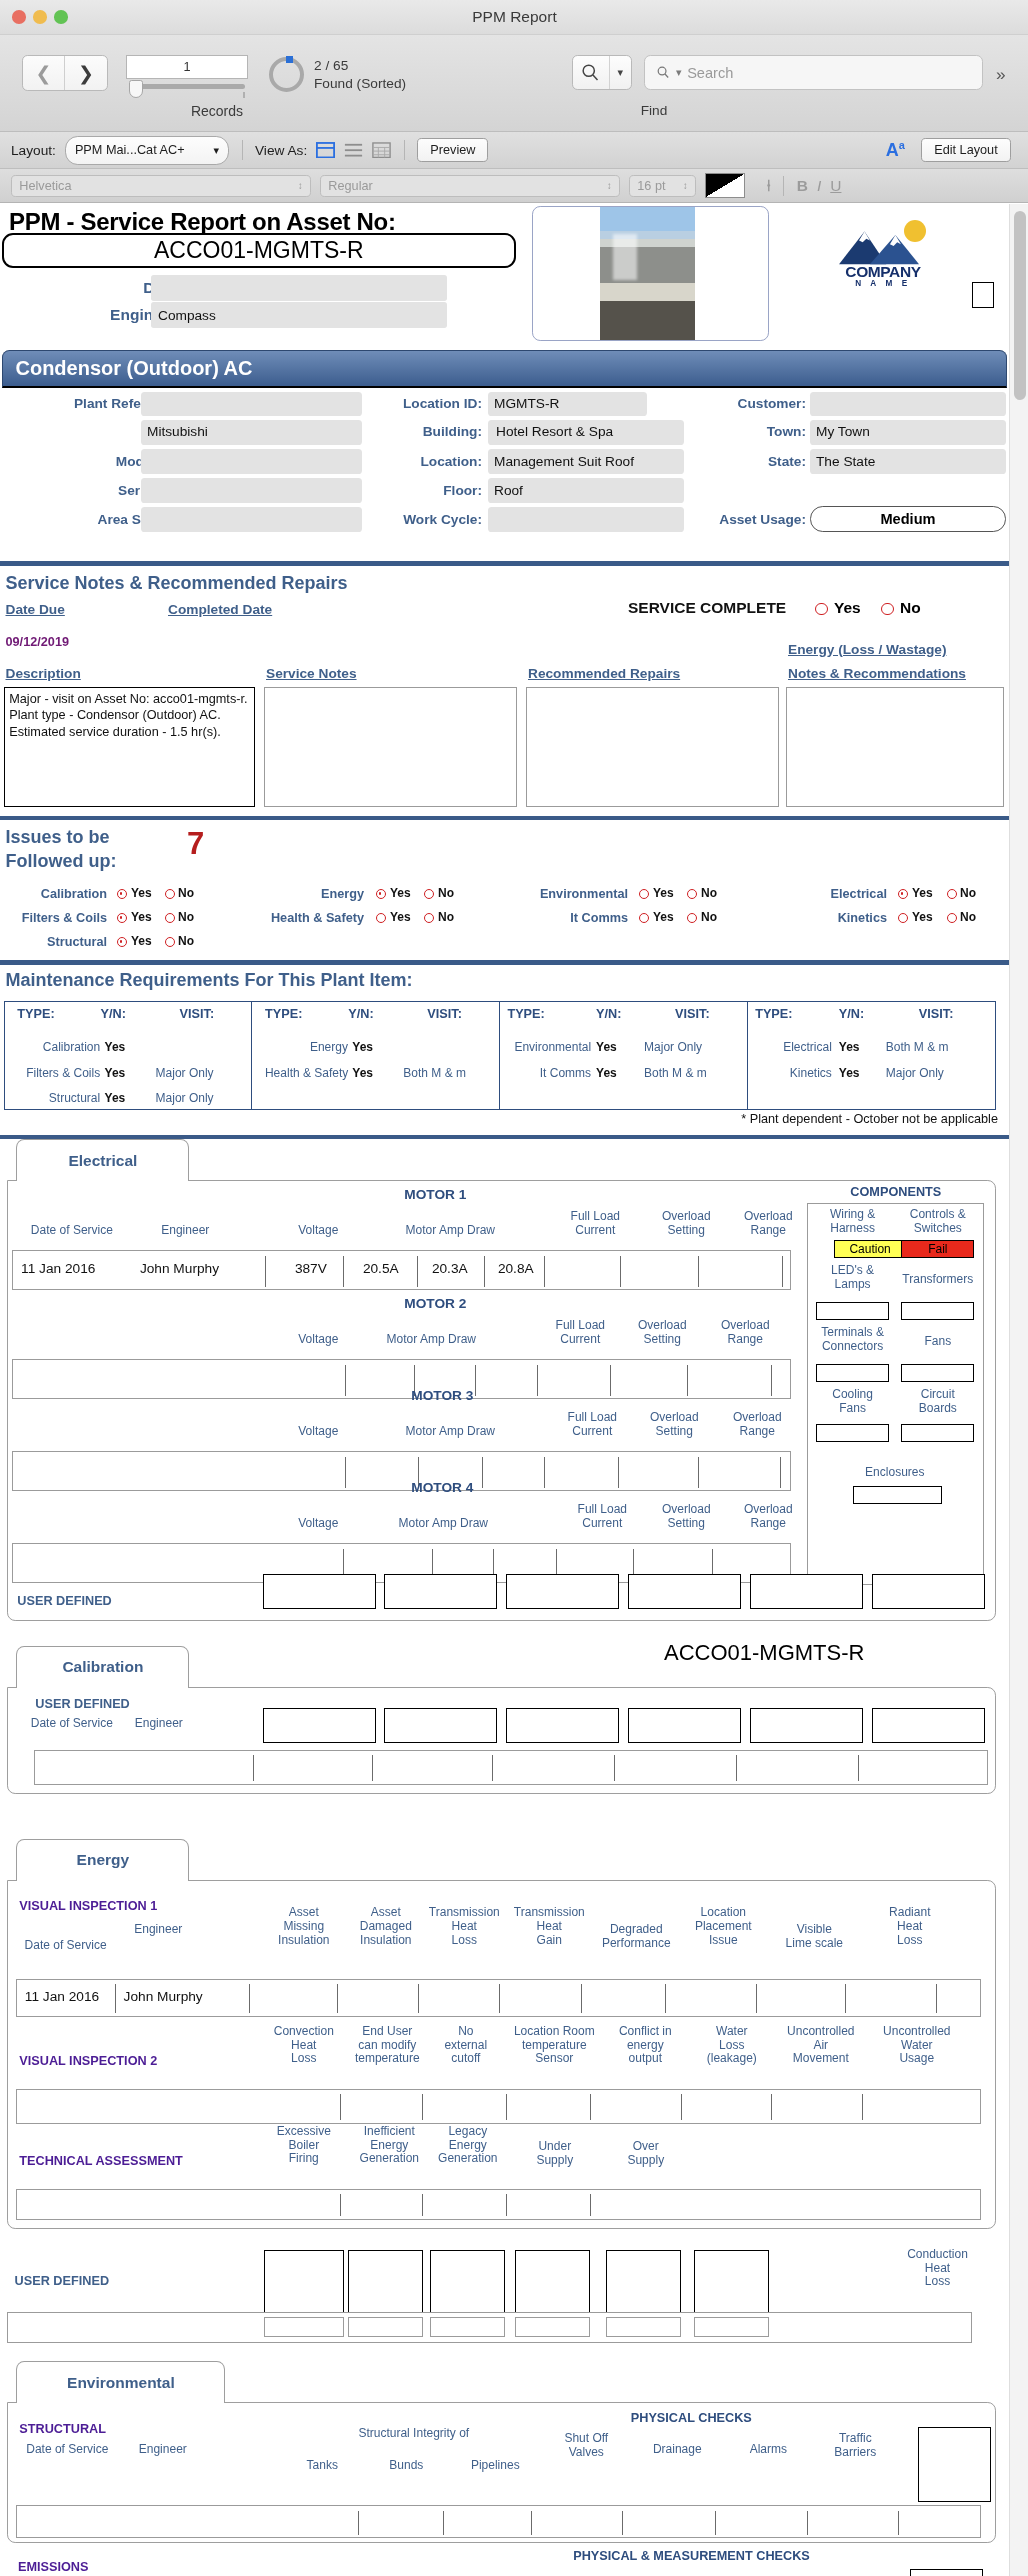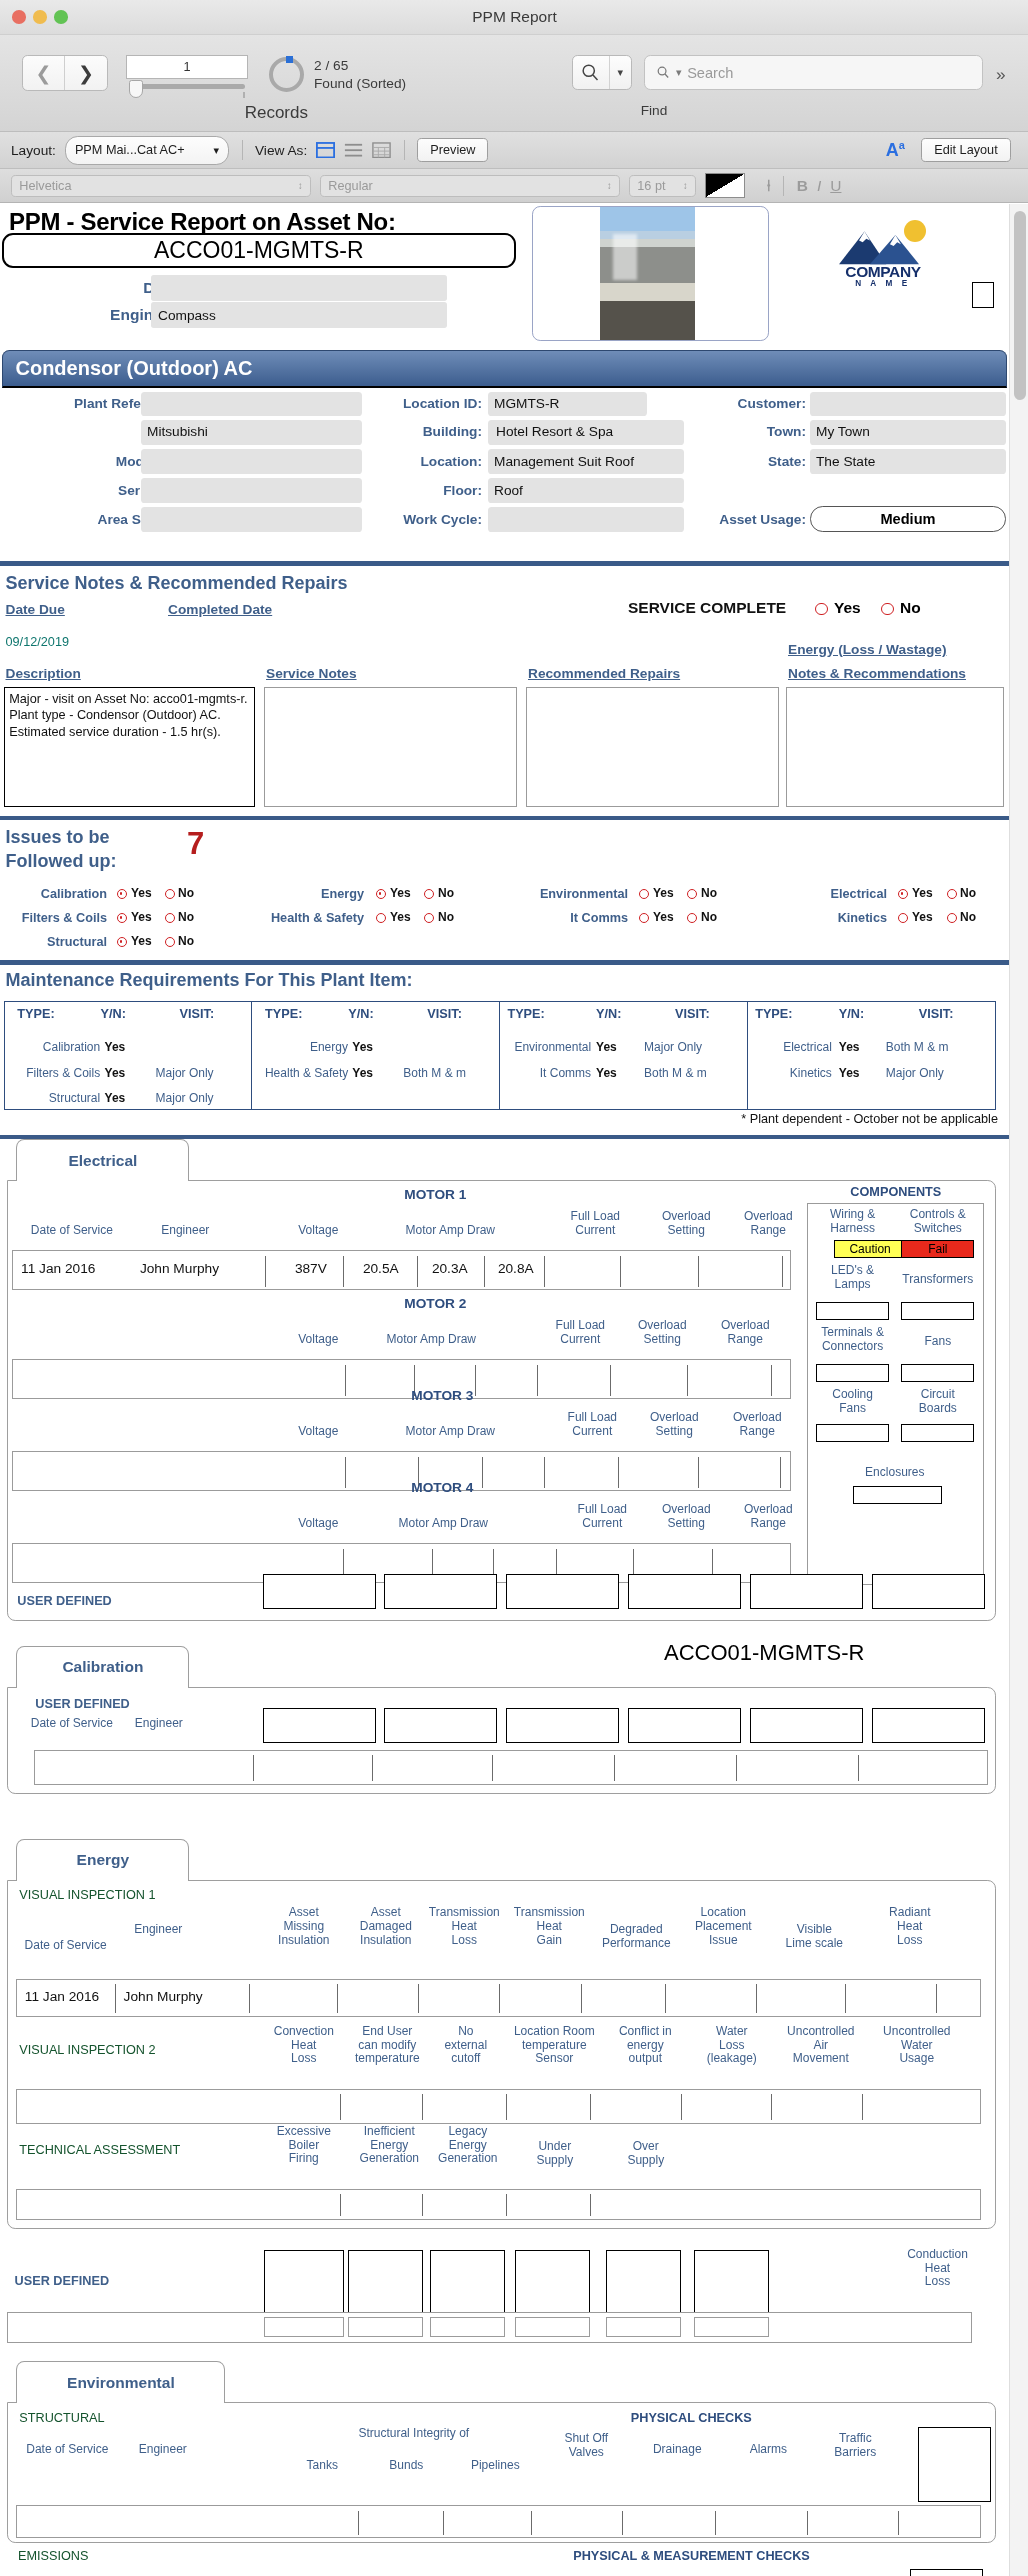--- a/index.html
+++ b/index.html
@@ -63,21 +63,21 @@
 
   .donut{
     position:absolute; left:269px; top:22px;
     width:35px; height:35px; border-radius:50%;
     border:4.6px solid #a9a9a9;
   }
   .donut .blue{
     position:absolute; top:-4.6px; left:12.7px; width:7.3px; height:6.4px; background:#2a6fd6;
   }
   .recinfo{ position:absolute; left:314px; top:22px; font-size:13.7px; color:#3b3b3b; line-height:1.35; }
-  .records-lbl{ position:absolute; left:126px; top:68px; width:182px; text-align:right; font-size:17px; color:#3b3b3b;}
+  .records-lbl{ position:absolute; left:126px; top:68px; width:182px; text-align:center; font-size:14px; color:#3b3b3b;}
 
   .findgrp{
     position:absolute; left:572px; top:20px;
     width:60px; height:35px;
     background:linear-gradient(#fdfdfd,#f1f1f1);
     border:0.9px solid #b9b9b9; border-radius:5.5px;
     display:flex; align-items:center;
   }
   .findgrp .c1{ width:38px; display:flex; align-items:center; justify-content:center; border-right:0.9px solid #d2d2d2; height:100%;}
   .findgrp .c2{ width:22px; display:flex; align-items:center; justify-content:center; font-size:11px; color:#444; height:100%;}
@@ -186,21 +186,21 @@
   .ig-box{ position:absolute; height:24.6px; background:#e3e3e3; border-radius:3.6px; }
   .ig-val{ position:absolute; font-size:13.7px; color:#111; }
   .usage-pill{
     position:absolute; height:26.4px; border:1.8px solid #555; border-radius:12.7px; background:#fff;
     display:flex; align-items:center; justify-content:center;
     font-size:14.6px; font-weight:bold; color:#000;
   }
 
   .sec-h{ font-size:18px; font-weight:bold; color:#3f5f8a; }
   .ul-lbl{ font-size:13.7px; color:#3f5f8a; text-decoration:underline; font-weight:bold;}
-  .plain-lbl{ font-size:13.7px; color:#0f766e; }
+  .plain-lbl{ font-size:13.7px; color:#701a75;font-weight:bold; }
 
   .notebox{ position:absolute; background:#fff; border:0.9px solid #9b9b9b; }
   .notebox.active{ border:1.8px solid #000; }
   .notebox .txt{ padding:3.6px 4.6px; font-size:12.7px; color:#111; line-height:1.28; }
 
   .radio{ display:inline-block; width:10px;height:10px;border:1.8px solid #cf1f22; border-radius:50%; position:relative; vertical-align:-0.9px;}
   .radio.on:after{ content:""; position:absolute; left:1.8px; top:1.8px; width:2.7px;height:2.7px;border-radius:50%; background:#cf1f22; }
   .radio.big{ width:12.7px;height:12.7px; }
 
   .issue-lbl{ font-size:12.7px; color:#3f5f8a; font-weight:bold; text-align:right; }
@@ -239,21 +239,21 @@
                display:flex; align-items:center; justify-content:center; font-size:12px; color:#000; }
   .comp-field.caution{ background:#ffff55;margin-left:18px; }
   .comp-field.fail{ background:#e8291c; }
 
   .ud-lbl{ position:absolute; font-size:12.7px; font-weight:bold; color:#3f5f8a; }
   .ud-field{ position:absolute; border:1.8px solid #000; background:#fff; }
   .ud-small{ position:absolute; border:1.8px solid #9b9b9b; background:#fff; }
 
   .pagefoot{ position:absolute; width:1009px; text-align:center; font-size:13.7px; color:#111; }
   .assetref{ position:absolute; font-size:22px; color:#000; }
-  .grp-lbl{ position:absolute; font-size:12.7px; font-weight:normal; color:#14532d; }
+  .grp-lbl{ position:absolute; font-size:12.7px; font-weight:bold; color:#4c1d95;margin-top:11px; }
   .ctr-hd{ position:absolute; font-size:12.7px; font-weight:bold; color:#2e4d7e; text-align:center; }
 </style>
 </head>
 <body>
 
 <div id="titlebar">
   <div class="traffic">
     <div class="tl r"></div>
     <div class="tl y"></div>
     <div class="tl g"></div>

